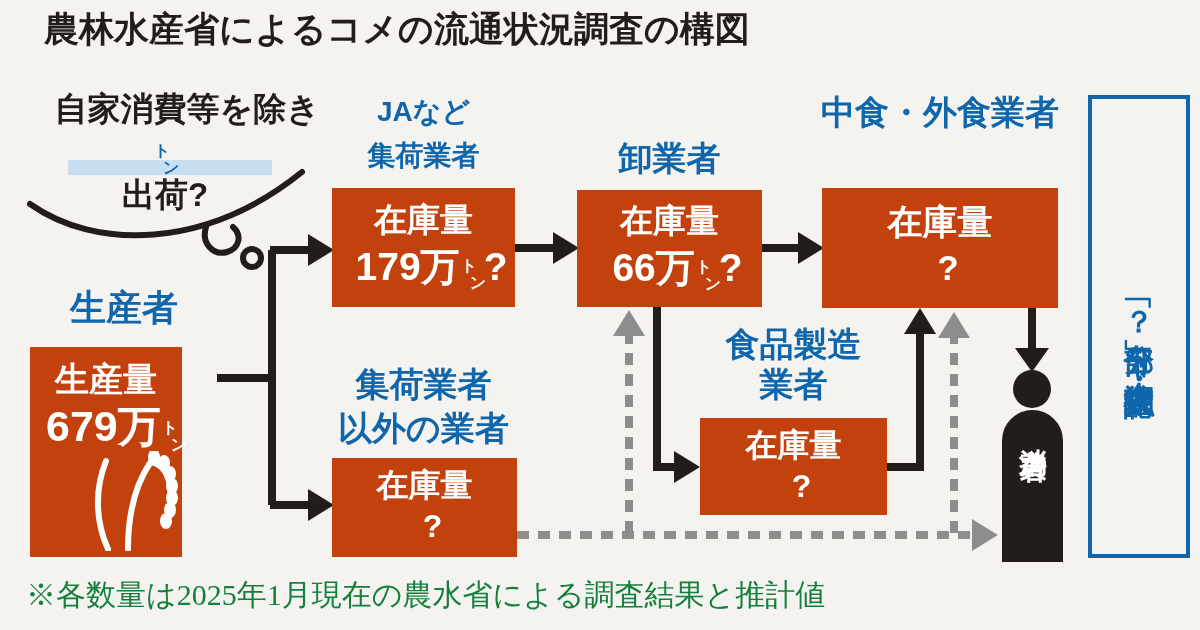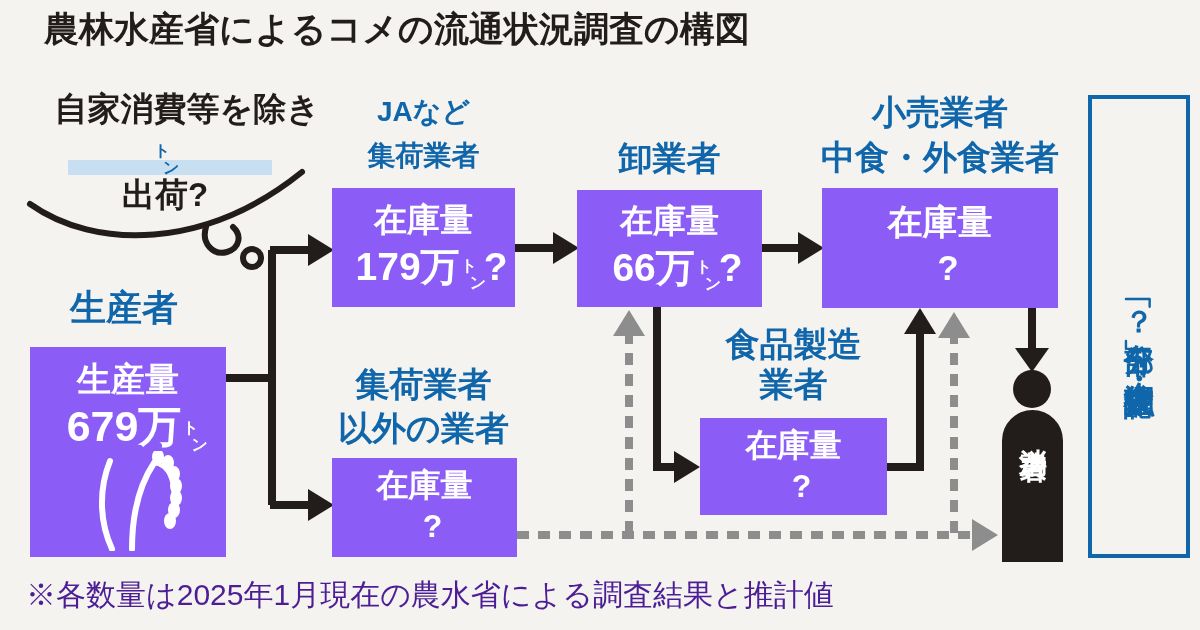--- a/index.html
+++ b/index.html
@@ -11,31 +11,31 @@
   
   .bubble{position:absolute;left:10px;top:90px;width:310px;text-align:center;z-index:3;}
   .bubble .l1{font-size:33px;font-weight:800;color:#221d1a;line-height:38px;text-align:right;}
   .bubble .amt{position:relative;display:inline-block;font-size:41px;font-weight:800;color:#1066aa;line-height:46px;z-index:2;}
   .bubble .l3{font-size:33px;font-weight:800;color:#221d1a;line-height:40px;}
   .hl{position:absolute;left:58px;top:70px;width:204px;height:15px;background:#c8dff1;z-index:1;}
 
   svg.overlay{position:absolute;left:0;top:0;z-index:2;pointer-events:none;}
 
   .nodelabel{position:absolute;text-align:center;color:#1066aa;font-weight:800;z-index:3;}
-  .box{position:absolute;background:#8b5cf6;color:#fff;text-align:center;z-index:3;}
+  .box{position:absolute;background:#c2410c;color:#fff;text-align:center;z-index:3;}
   .box .bl{font-weight:800;}
   .box .amtline{font-weight:800;white-space:nowrap;margin-left:16px;}
 
   
   .ton{position:relative;display:inline-block;width:24px;height:38px;vertical-align:baseline;}
   .ton .t-top{position:absolute;top:0px;left:1px;font-size:16px;font-weight:800;}
   .ton .t-bot{position:absolute;top:17px;left:10px;font-size:16px;font-weight:800;}
 
   #producer-label{left:30px;top:284px;width:188px;font-size:36px;}
-  #producer-box{left:30px;top:347px;width:196px;height:210px;}
+  #producer-box{left:30px;top:347px;width:152px;height:210px;}
   #producer-box .bl{font-size:34px;line-height:44px;padding-top:10px;}
   #producer-box .amtline{font-size:43px;line-height:50px;}
 
   #ja-label{left:322px;top:90px;width:203px;font-size:28px;line-height:44px;}
   #ja-box{left:332px;top:188px;width:183px;height:119px;}
   #ja-box .bl{font-size:33px;line-height:44px;padding-top:10px;}
   #ja-box .amtline{font-size:39px;line-height:48px;}
 
   #wholesaler-label{left:577px;top:136px;width:185px;font-size:34px;}
   #wholesaler-box{left:577px;top:190px;width:185px;height:117px;}
@@ -59,21 +59,21 @@
 
   
   #consumer-head{position:absolute;left:1013px;top:370px;width:38px;height:38px;border-radius:50%;background:#221d1a;z-index:3;}
   #consumer-body{position:absolute;left:1002px;top:410px;width:61px;height:152px;background:#221d1a;border-radius:31px 31px 0 0;z-index:3;display:flex;justify-content:center;}
   #consumer-body .vtxt{writing-mode:vertical-rl;text-orientation:upright;color:#fff;font-size:28px;font-weight:800;margin-top:16px;letter-spacing:3px;}
 
   
   #sidebar{position:absolute;left:1088px;top:95px;width:94px;height:455px;border:4px solid #1066aa;z-index:3;display:flex;justify-content:center;align-items:center;}
   #sidebar .vtxt{writing-mode:vertical-rl;color:#1066aa;font-size:30px;font-weight:800;line-height:1;letter-spacing:1px;}
 
-  .footnote{position:absolute;left:26px;top:575px;font-size:30px;color:#4c1d95;font-family:Liberation Sans, sans-serif;white-space:nowrap;text-align:center;}
+  .footnote{position:absolute;left:26px;top:575px;font-size:30px;color:#15803d;font-family:Liberation Serif, serif;white-space:nowrap;text-align:center;}
 </style>
 </head>
 <body>
 
 <div id="stage">
 
   <div class="title">農林水産省によるコメの流通状況調査の構図</div>
 
   <svg class="overlay" width="1200" height="630" viewBox="0 0 1200 630">
 
@@ -144,21 +144,20 @@
     <div class="amtline"><span>179万</span><span class="ton"><span class="t-top">ト</span><span class="t-bot">ン</span></span><span>?</span></div>
   </div>
 
   <div class="nodelabel" id="wholesaler-label">卸業者</div>
   <div class="box" id="wholesaler-box">
     <div class="bl">在庫量</div>
     <div class="amtline"><span>66万</span><span class="ton"><span class="t-top">ト</span><span class="t-bot">ン</span></span><span>?</span></div>
   </div>
 
   <div class="nodelabel" id="retailer-label">
-    <div>小売業者</div>
     <div>中食・外食業者</div>
   </div>
   <div class="box" id="retailer-box">
     <div class="bl">在庫量</div>
     <div class="amtline">?</div>
   </div>
 
   <div class="nodelabel" id="noncol-label">
     <div>集荷業者</div>
     <div>以外の業者</div>

